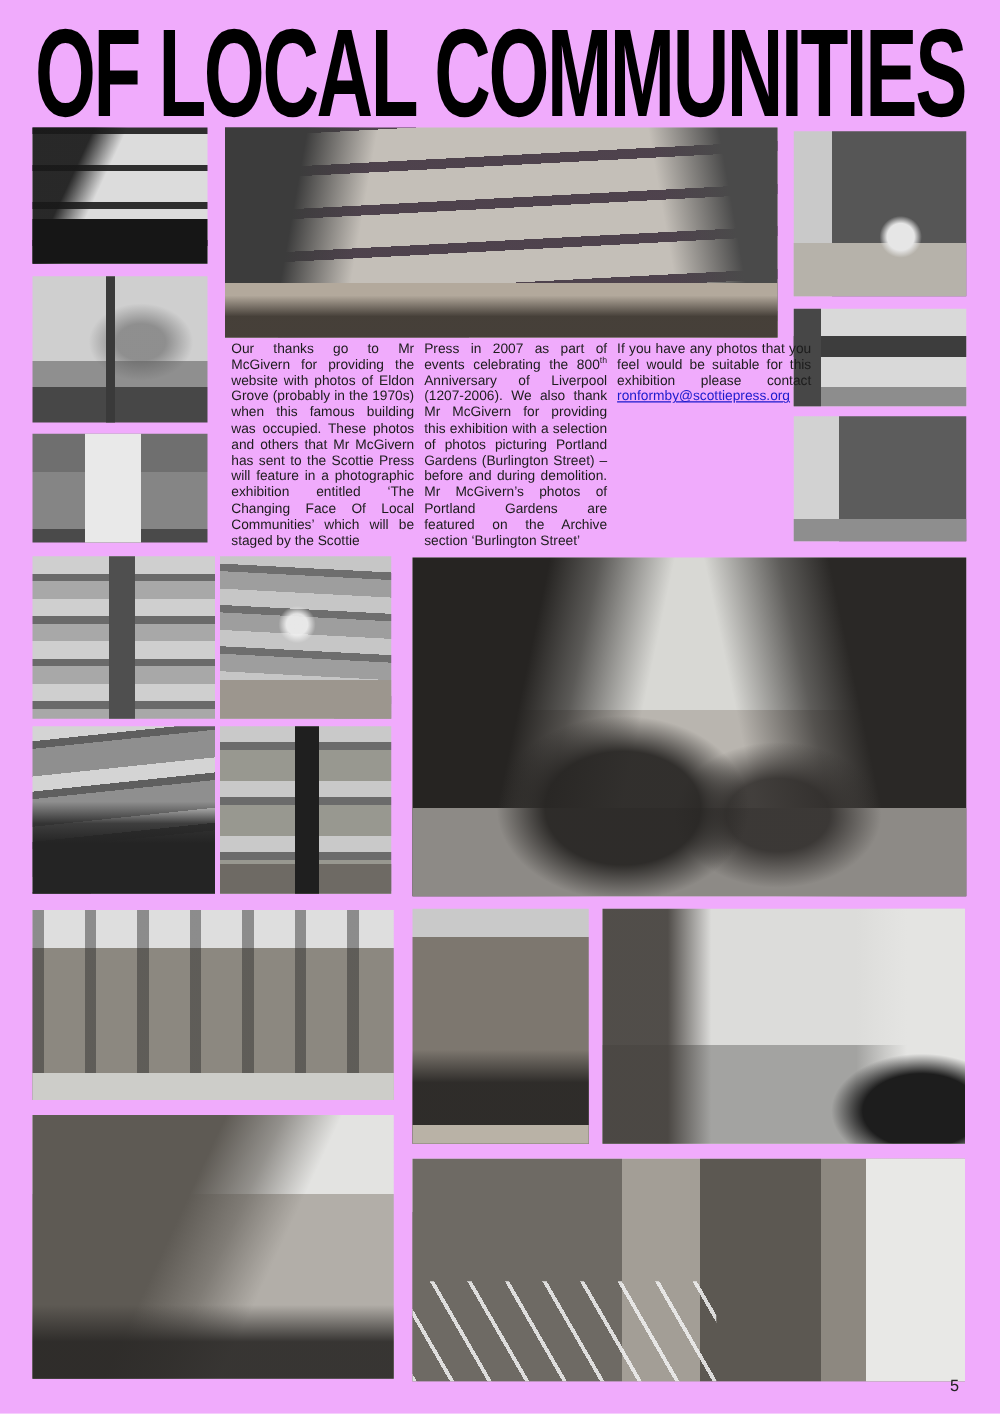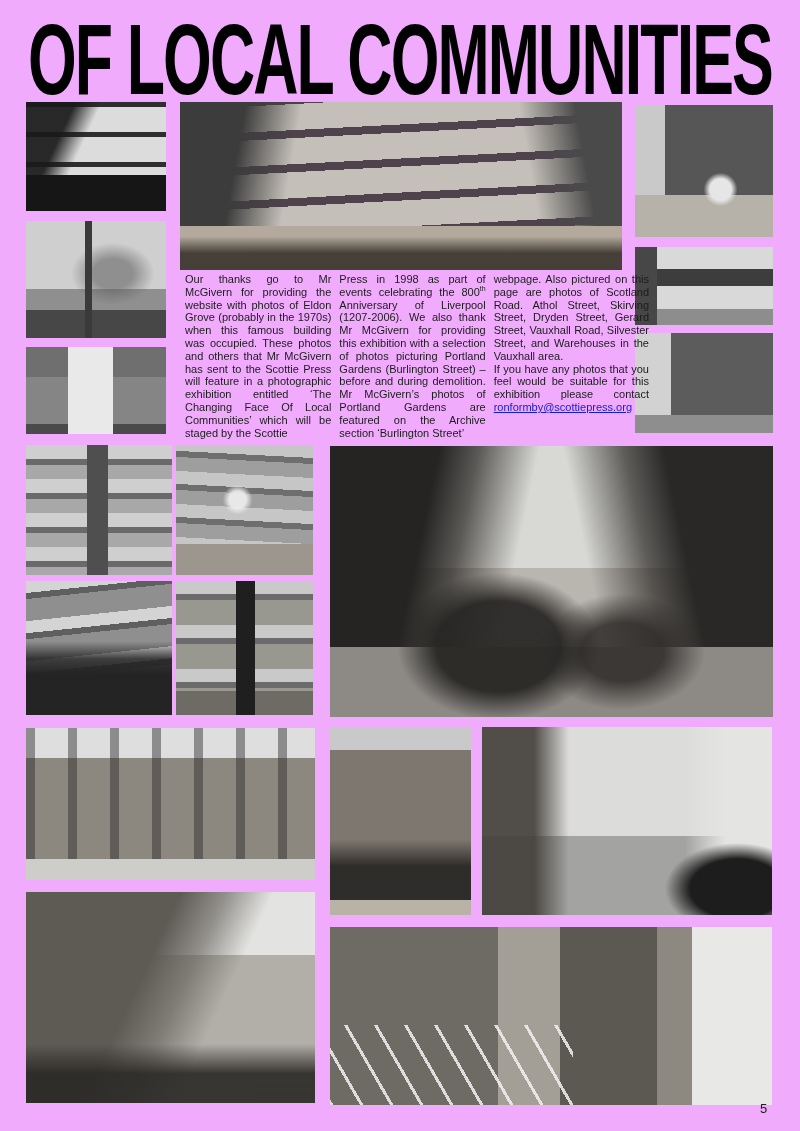--- a/index.html
+++ b/index.html
@@ -157,23 +157,22 @@
   <div class="ph p14" title="Handcarts lined up outside terraced houses"></div>
   <div class="ph p15" title="Road junction with lorry, cars and corner pub"></div>
   <div class="ph p16" title="Three-storey brick dwellings with dormer windows"></div>
   <div class="ph p17" title="Warehouses with overhead walkway in the Vauxhall area"></div>
 
   <div class="textblock">
     <div class="col col1">
       <p>Our thanks go to Mr McGivern for providing the website with photos of Eldon Grove (probably in the 1970s) when this famous building was occupied. These photos and others that Mr McGivern has sent to the Scottie Press will feature in a photographic exhibition entitled ‘The Changing Face Of Local Communities’ which will be staged by the Scottie</p>
     </div>
     <div class="col col2">
-      <p><span>Press in 1998 as part of events celebrating the 800</span><sup>th</sup><span> Anniversary of Liverpool (1207-2006). We also thank Mr McGivern for providing this exhibition with a selection of photos picturing Portland Gardens (Burlington Street) – before and during demolition. Mr McGivern’s photos of Portland Gardens are featured on the Archive section ‘Burlington Street’</span></p>
+      <p><span>Press in 2007 as part of events celebrating the 800</span><sup>th</sup><span> Anniversary of Liverpool (1207-2006). We also thank Mr McGivern for providing this exhibition with a selection of photos picturing Portland Gardens (Burlington Street) – before and during demolition. Mr McGivern’s photos of Portland Gardens are featured on the Archive section ‘Burlington Street’</span></p>
     </div>
     <div class="col col3">
-      <p>webpage. Also pictured on this page are photos of Scotland Road. Athol Street, Skirving Street, Dryden Street, Gerard Street, Vauxhall Road, Silvester Street,  and Warehouses in the Vauxhall area.</p>
       <p><span>If you have any photos that you feel would be suitable for this exhibition please contact</span> <a class="email">ronformby@scottiepress.org</a></p>
     </div>
   </div>
 
   <div class="pagenum">5</div>
 
 </div>
 
 </body></html>

